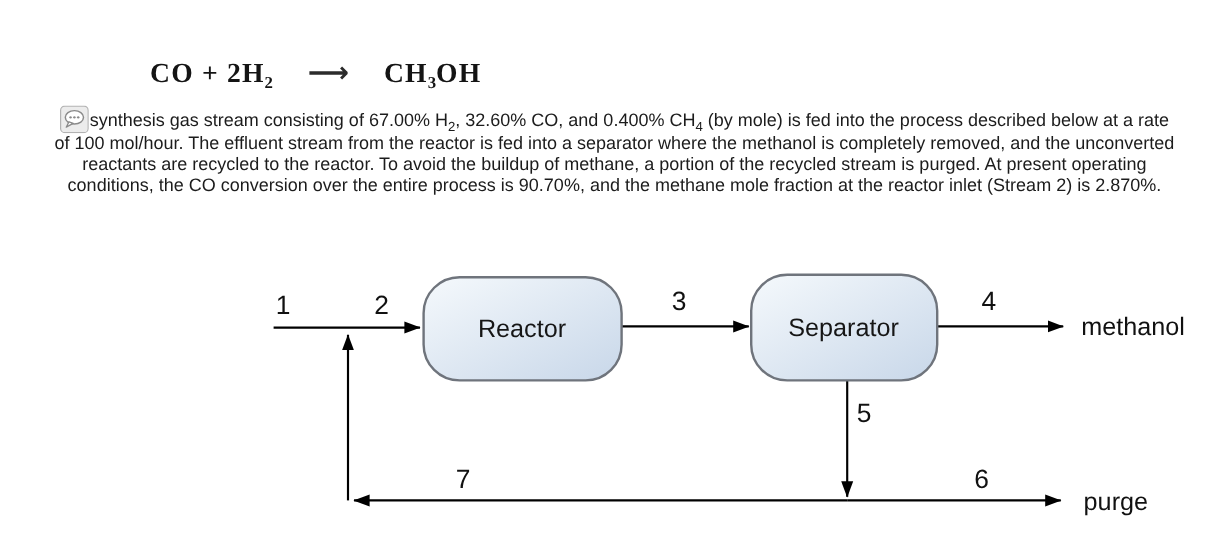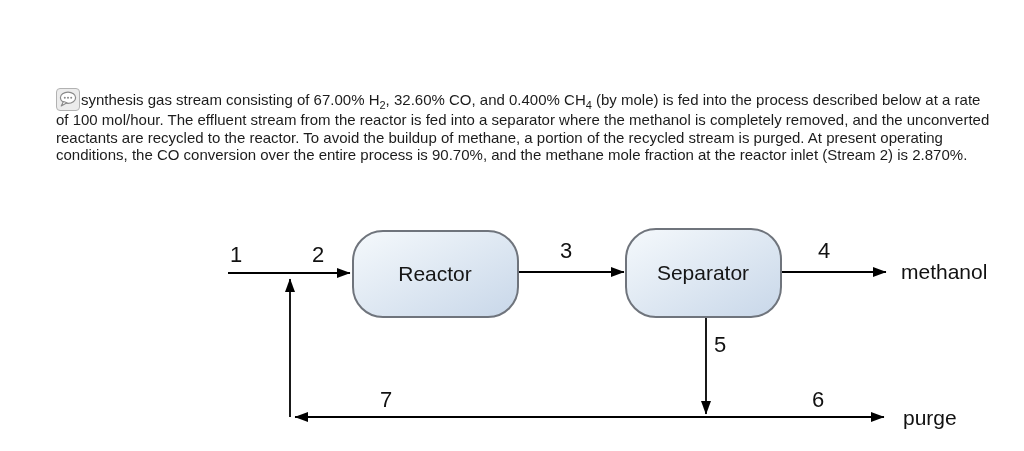--- a/index.html
+++ b/index.html
@@ -23,23 +23,23 @@
     font-weight:bold;font-size:23px;color:#141414;
   }
   .equation .eq-part{letter-spacing:1px;}
   .equation sub{font-size:14px;line-height:0;letter-spacing:0;}
   .equation .eq-arrow{
     font-family:"DejaVu Sans",sans-serif;
     font-weight:600;font-size:24px;
     margin:0 29px;color:#2b2b2b;
   }
   .body-text{
-    position:absolute;left:56px;top:88px;width:940px;
+    position:absolute;left:42px;top:88px;width:940px;
     font-size:15px;line-height:17.6px;color:#1c1c1c;
-    text-align:left;
+    text-align:center;
   }
   .body-text sub{font-size:11px;line-height:0;}
   .comment-icon{
     display:inline-block;width:24px;height:23px;
     vertical-align:-6px;margin-right:1px;cursor:pointer;
   }
   .diagram-svg{position:absolute;left:0;top:0;}
   .stream-label{
     font-family:"Liberation Sans",sans-serif;
     font-size:22px;fill:#111111;
@@ -52,20 +52,25 @@
     font-family:"Liberation Sans",sans-serif;
     font-size:21px;fill:#161616;
   }
 </style>
 </head>
 <body>
 
 <div class="page">
 
 
+  <div class="equation">
+    <span class="eq-part"><span>CO + 2H</span><sub>2</sub></span>
+    <span class="eq-arrow">⟶</span>
+    <span class="eq-part"><span>CH</span><sub>3</sub><span>OH</span></span>
+  </div>
 
   <div class="body-text">
     <span class="comment-icon"><svg width="24" height="23" viewBox="0 0 24 23">
           <rect x="0.5" y="0.5" width="23" height="22" rx="3.5" fill="#ececec" stroke="#b2b2b2"></rect>
           <ellipse cx="12" cy="9.8" rx="7.6" ry="5.6" fill="#ffffff" stroke="#8a8a8a" stroke-width="1.2"></ellipse>
           <path d="M7.5 13.5 L5.2 18 L11 14.8 Z" fill="#ffffff" stroke="#8a8a8a" stroke-width="1.1" stroke-linejoin="round"></path>
           <circle cx="8.8" cy="9.8" r="1" fill="#8a8a8a"></circle>
           <circle cx="12" cy="9.8" r="1" fill="#8a8a8a"></circle>
           <circle cx="15.2" cy="9.8" r="1" fill="#8a8a8a"></circle>
         </svg></span><span>synthesis gas stream consisting of 67.00% H</span><sub>2</sub><span>, 32.60% CO, and 0.400% CH</span><sub>4</sub><span> (by mole) is fed into the process described below at a rate of 100 mol/hour. The effluent stream from the reactor is fed into a separator where the methanol is completely removed, and the unconverted reactants are recycled to the reactor. To avoid the buildup of methane, a portion of the recycled stream is purged. At present operating conditions, the CO conversion over the entire process is 90.70%, and the methane mole fraction at the reactor inlet (Stream 2) is 2.870%.</span>

